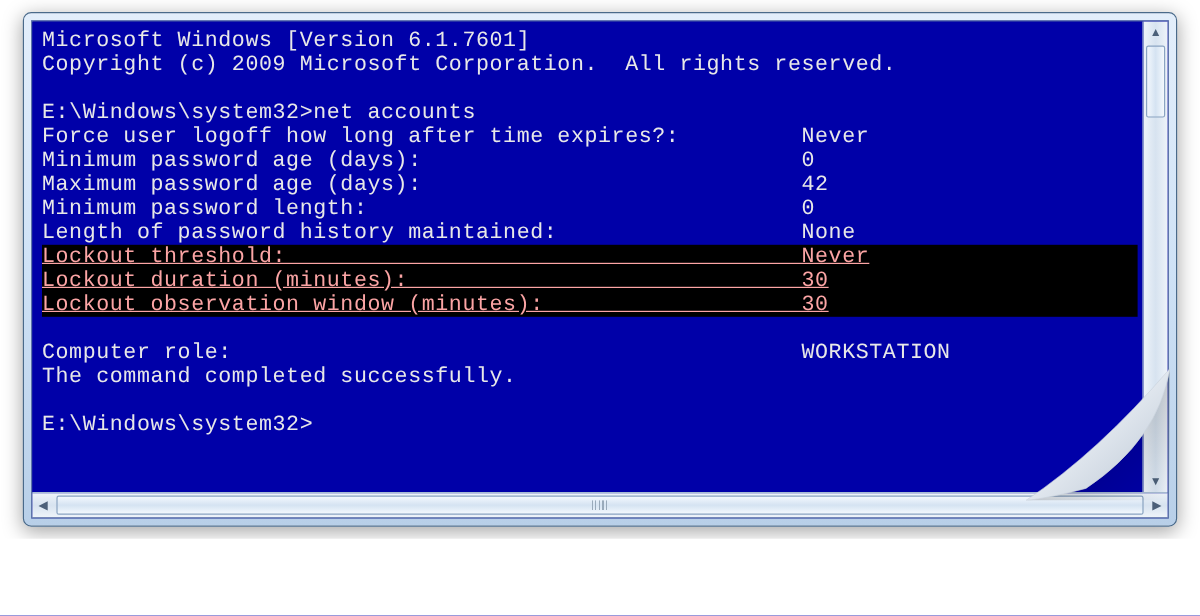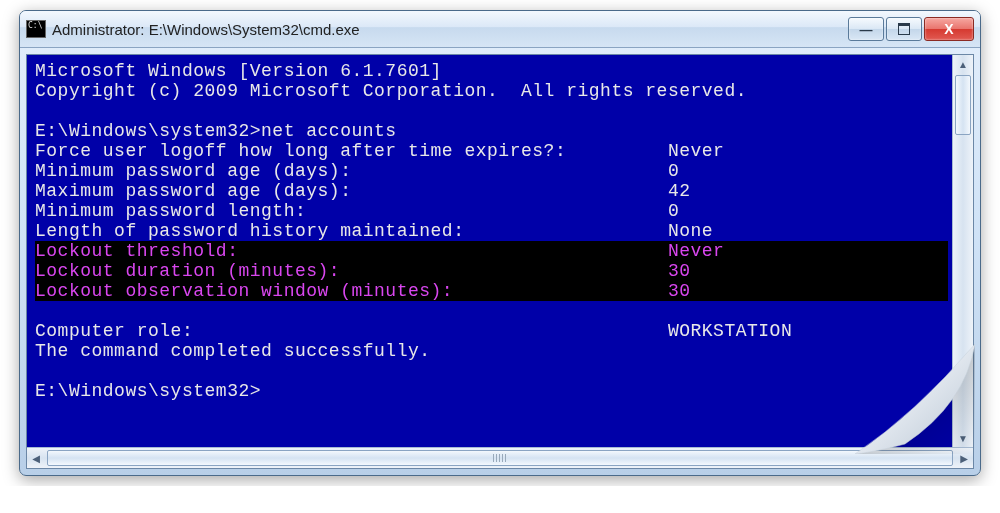--- a/index.html
+++ b/index.html
@@ -98,22 +98,23 @@
     font-family: "Lucida Console","Courier New",monospace;
     font-size: 18px;
     line-height: 20px;
     color: #e8e8e8;
     min-height: 380px;
     white-space: pre;
     letter-spacing: 0.5px;
   }
   .hl {
     background: #000;
-    color: #d946ef;
+    color: #fca5a5;
     display: block;
+    text-decoration: underline;
   }
   .vscrollbar {
     width: 20px;
     background: linear-gradient(to right, #eef3f9, #d7e3f0, #eef3f9);
     display: flex;
     flex-direction: column;
     border-left: 1px solid #a7bbd3;
   }
   .vscroll-arrow {
     height: 18px;
@@ -152,35 +153,20 @@
     right:-2px; bottom:14px;
     width:130px;height:110px;
     pointer-events:none;
   }
   .page-curl svg{width:100%;height:100%;}
 </style>
 </head>
 <body>
 
 <div class="window">
-  <div class="titlebar">
-    <div class="app-icon"></div>
-    <div class="title-text">Administrator: E:\Windows\System32\cmd.exe</div>
-    <div class="window-controls">
-      <div class="wc-btn">
-          <span class="wc-glyph">—</span>
-        </div>
-      <div class="wc-btn">
-          <span class="wc-max-glyph"></span>
-        </div>
-      <div class="wc-btn wc-close">
-          <span class="wc-glyph">X</span>
-        </div>
-    </div>
-  </div>
 
   <div class="client">
     <div class="terminal-area">
       <div class="terminal" id="terminal">Microsoft Windows [Version 6.1.7601]
 Copyright (c) 2009 Microsoft Corporation.  All rights reserved.
 
 E:\Windows\system32&gt;net accounts
 Force user logoff how long after time expires?:         Never
 Minimum password age (days):                            0
 Maximum password age (days):                            42

